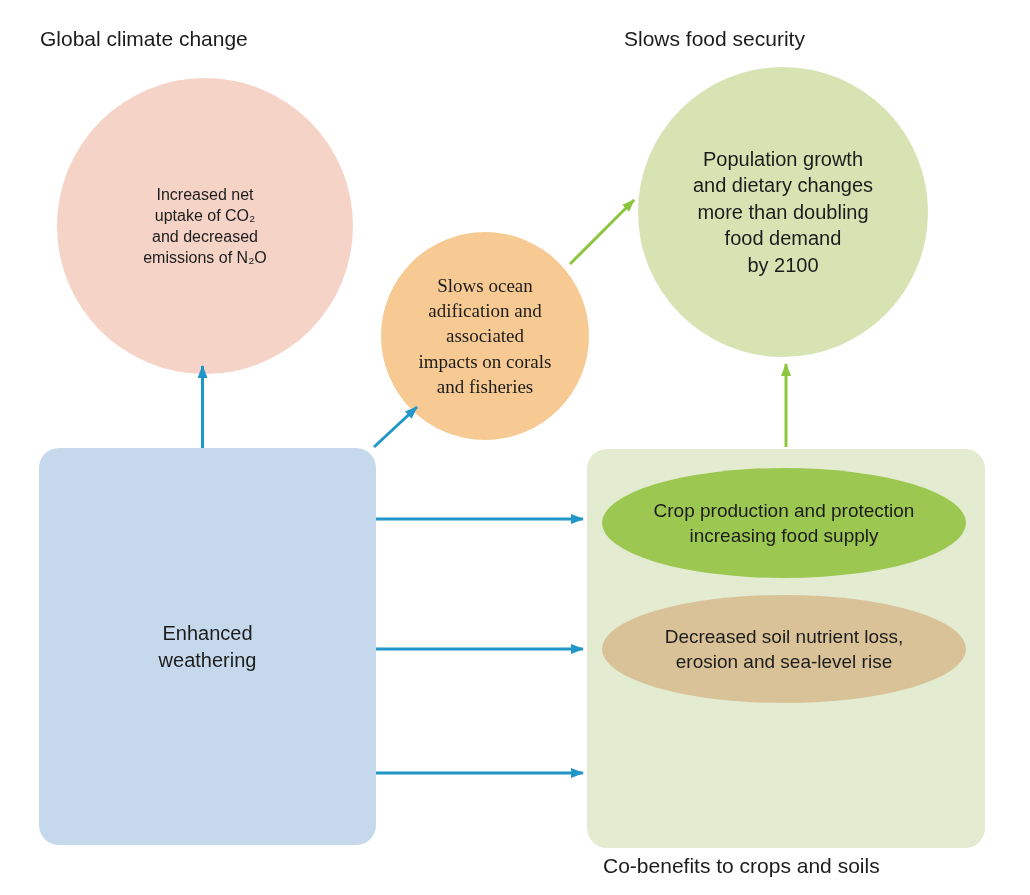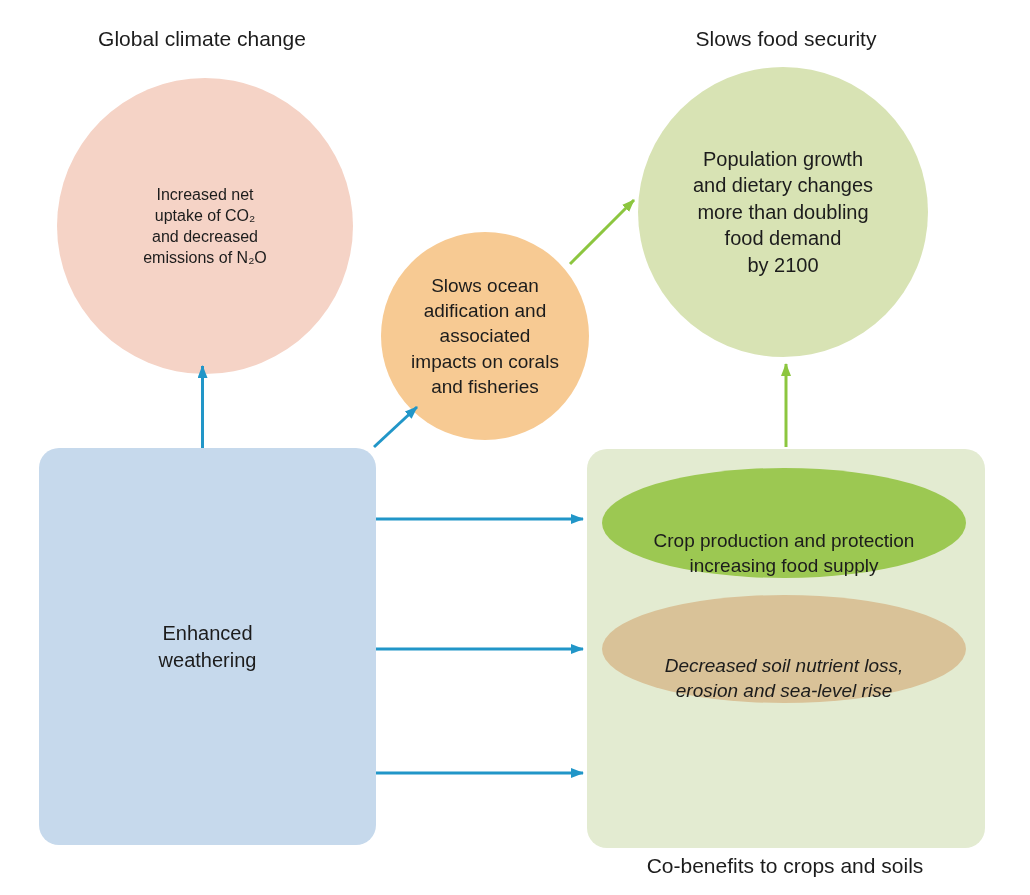--- a/index.html
+++ b/index.html
@@ -23,34 +23,34 @@
     justify-content: center;
     text-align: center;
     box-sizing: border-box;
     border-radius: 20px;
   }
   .node .txt {
     white-space: pre-line;
     line-height: 1.32;
   }
   .circle { border-radius: 50%; }
-  .ellipse { border-radius: 50% / 50%; align-items: flex-end; }
+  .ellipse { border-radius: 50% / 50%; }
 
   .climate-circle   { left: 57px;  top: 78px;  width: 296px; height: 296px; background: var(--climate_circle_fill); font-size: 16px; }
   .food-circle      { left: 638px; top: 67px;  width: 290px; height: 290px; background: var(--food_circle_fill);    font-size: 20px; }
-  .ocean-circle     { left: 381px; top: 232px; width: 208px; height: 208px; background: var(--ocean_circle_fill);   font-size: 19px; }
+  .ocean-circle     { left: 381px; top: 232px; width: 208px; height: 208px; background: var(--ocean_circle_fill);   font-size: 19px; font-family: Liberation Serif, serif; }
   .weathering-box   { left: 39px;  top: 448px; width: 337px; height: 397px; background: var(--weathering_box_fill); font-size: 20px; }
   .cobenefits-box   { left: 587px; top: 449px; width: 398px; height: 399px; background: var(--cobenefits_box_fill); }
   .crop-ellipse     { left: 602px; top: 468px; width: 364px; height: 110px; background: var(--crop_ellipse_fill); font-size: 19px; }
-  .soil-ellipse     { left: 602px; top: 595px; width: 364px; height: 108px; background: var(--soil_ellipse_fill); font-size: 19px; font-style: italic; }
+  .soil-ellipse     { left: 602px; top: 595px; width: 364px; height: 108px; background: var(--soil_ellipse_fill); font-size: 19px; }
   .rock-ellipse     { left: 602px; top: 722px; width: 364px; height: 101px; background: var(--rock_ellipse_fill); font-size: 19px; }
 
   .title {
     position: absolute;
-    text-align: center;
+    text-align: left;
     font-size: 21px;
   }
   .climate-title { left: 40px;  top: 27px;  width: 324px; }
   .food-title    { left: 624px; top: 27px;  width: 324px; }
   .caption       { left: 603px; top: 854px; width: 364px; }
 
   .arrows-layer {
     position: absolute;
     left: 0;
     top: 0;

